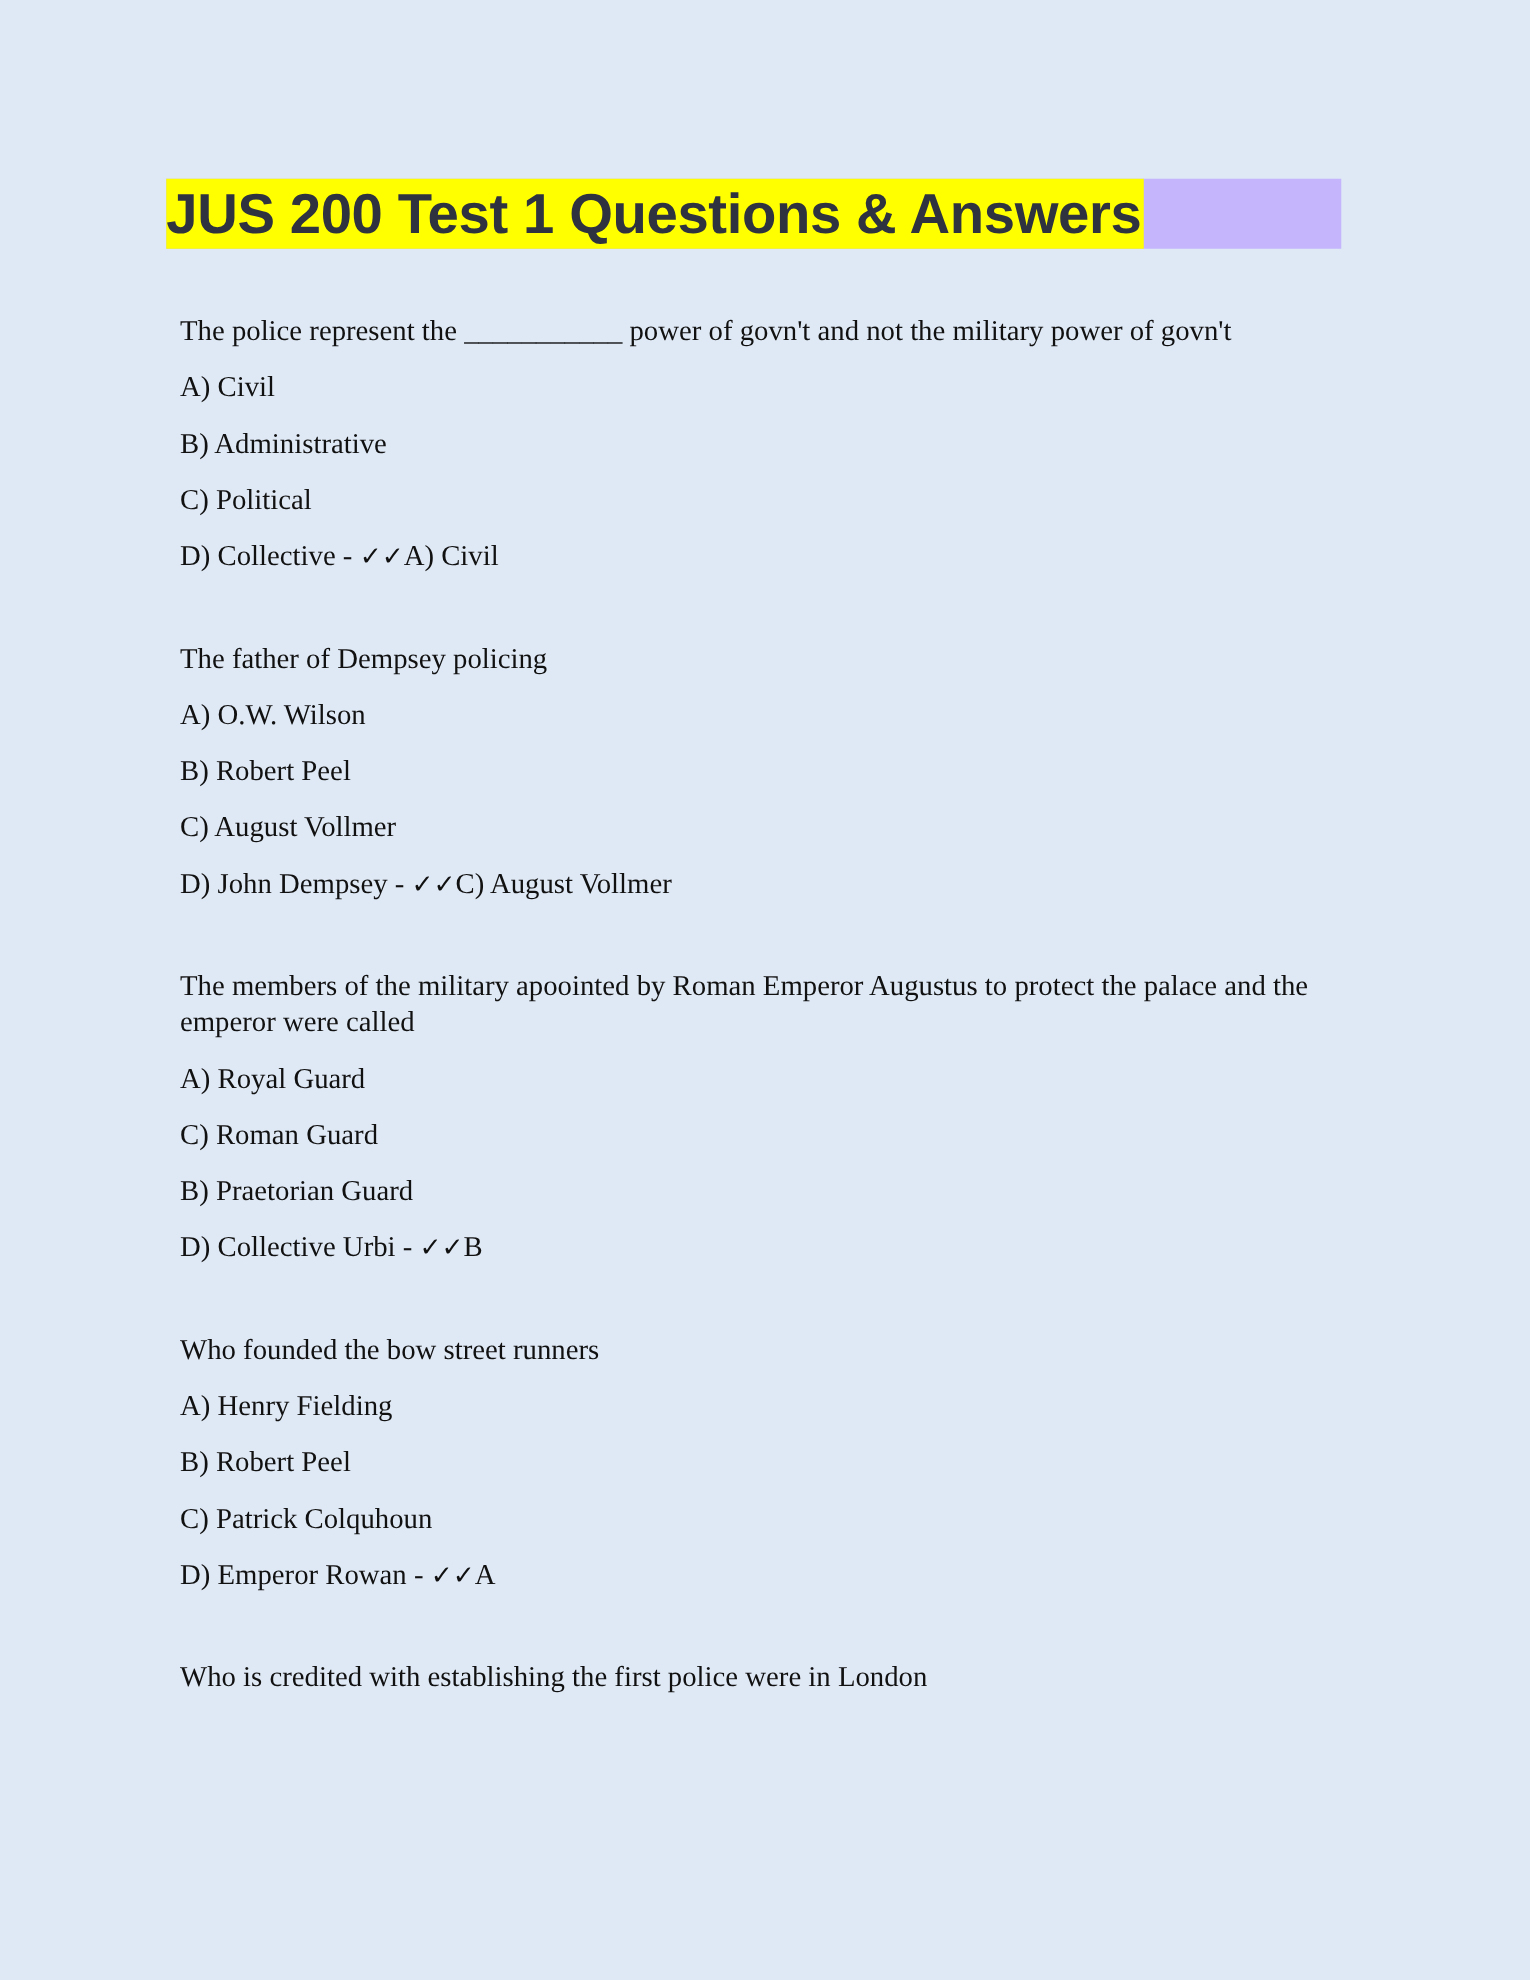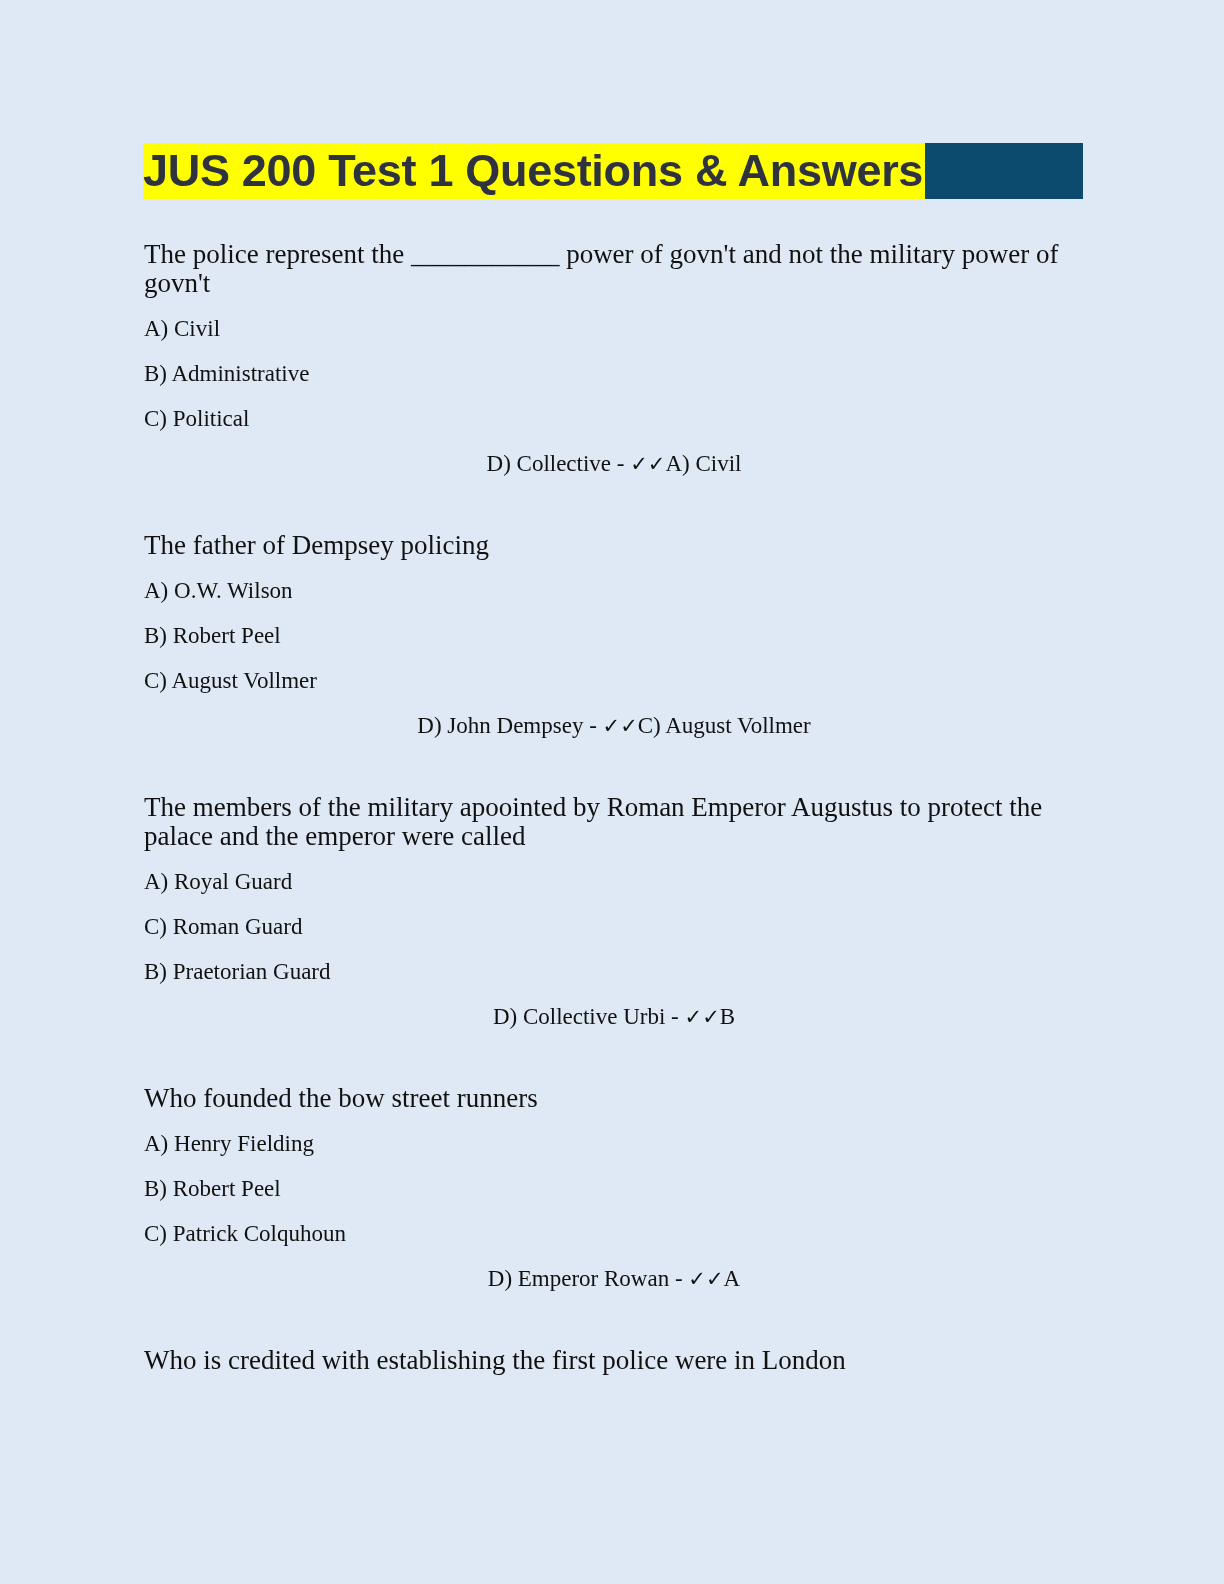--- a/index.html
+++ b/index.html
@@ -10,25 +10,25 @@
       width: 1224px;
       height: 1584px;
       background: #dfe9f5;
       position: relative;
       overflow: hidden;
       font-family: "Liberation Serif", serif;
       color: #111;
     }
     .title-wrap {
       position: absolute;
-      left: 143px;
+      left: 133px;
       top: 143px;
       width: 940px;
       height: 56px;
-      background: #0c4a6e;
+      background: #c4b5fd;
     }
     .title {
       display: inline-block;
       background: #ffff00;
       font-family: "Liberation Sans", sans-serif;
       font-weight: bold;
       font-size: 45px;
       line-height: 56px;
       color: #2f3340;
       padding-right: 2px;
@@ -37,32 +37,31 @@
     .content {
       position: absolute;
       left: 144px;
       top: 240px;
       width: 940px;
     }
     .question {
       margin: 0 0 52px 0;
     }
     .q-text {
-      font-size: 27px;
+      font-size: 23px;
       line-height: 29px;
-      margin: 0 0 16px 0;
+      margin: 10px 0 16px 0;
     }
     .option {
       font-size: 23px;
       line-height: 29px;
       margin: 0 0 16px 0;
     }
     .option.last {
       margin-top: 6px;
-      text-align: center;
     }
     .check {
       font-family: "DejaVu Sans", sans-serif;
       font-size: 21px;
       font-weight: bold;
     }
   </style>
 </head>
 <body>
 

